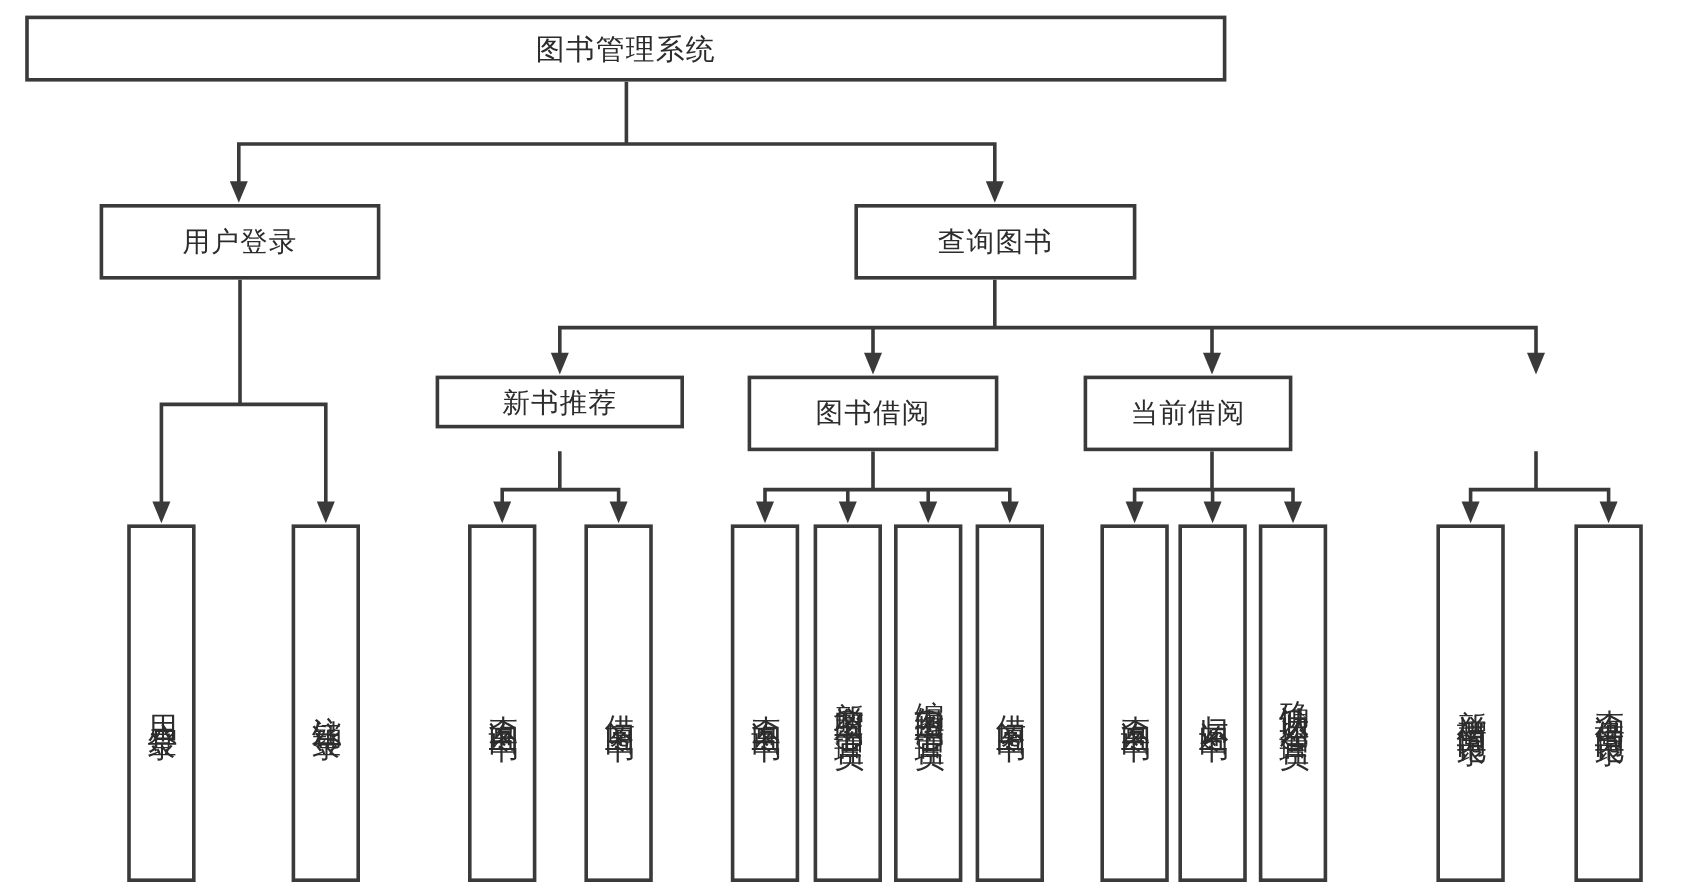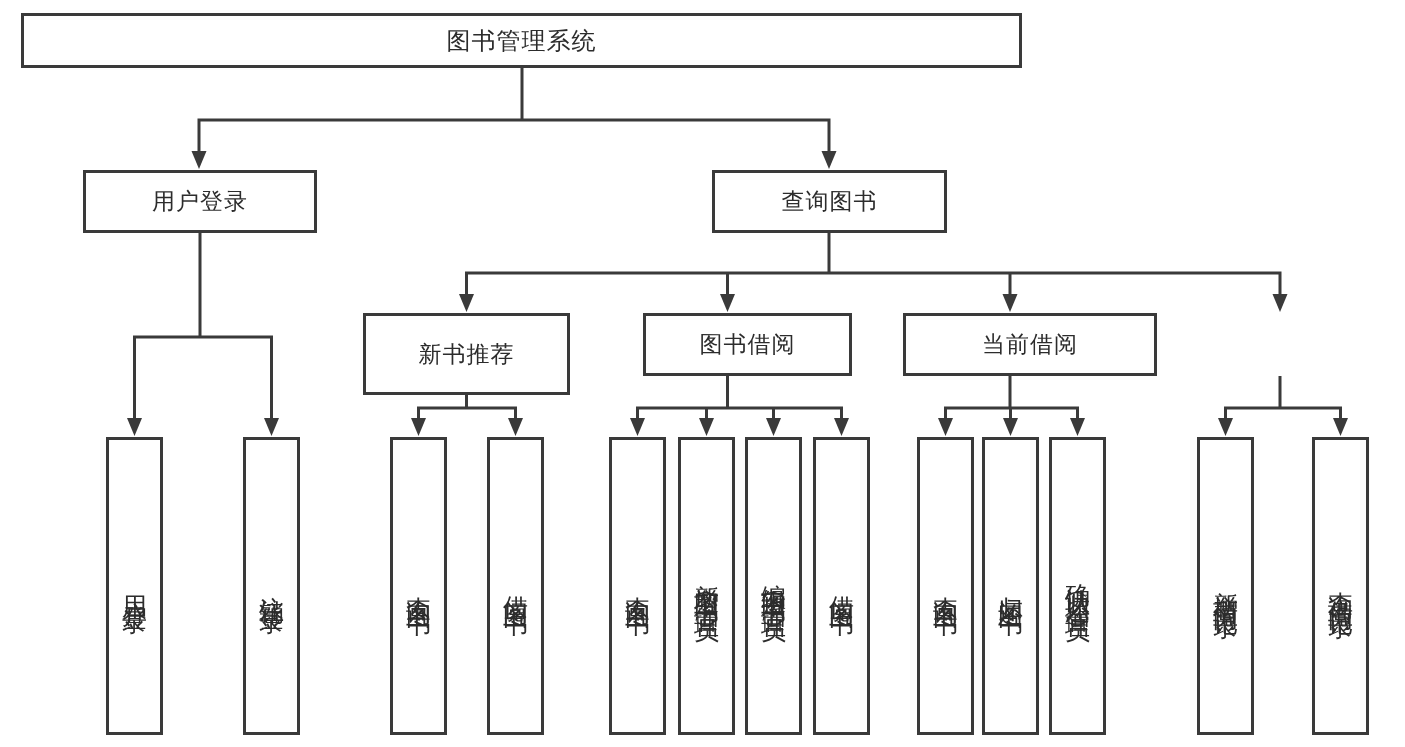--- a/index.html
+++ b/index.html
@@ -119,23 +119,23 @@
 
     <polygon points="1225.5,436 1218,418 1233,418"></polygon>
     <polygon points="1340.5,436 1333,418 1348,418"></polygon>
   </svg>
 
   <div class="hbox root" style="left:21px; top:13px; width:1001px; height:55px;">图书管理系统</div>
 
   <div class="hbox" style="left:83px; top:170px; width:234px; height:63px;">用户登录</div>
   <div class="hbox" style="left:712px; top:170px; width:235px; height:63px;">查询图书</div>
 
-  <div class="hbox" style="left:363px; top:313px; width:207px; height:82px;">新书推荐</div>
-  <div class="hbox" style="left:623px; top:313px; width:209px; height:63px;margin-left:20px;">图书借阅</div>
-  <div class="hbox" style="left:903px; top:313px; width:254px; height:63px;">当前借阅</div>
+  <div class="hbox" style="left:363px; top:313px; width:207px; height:44px;">新书推荐</div>
+  <div class="hbox" style="left:623px; top:313px; width:209px; height:63px;">图书借阅</div>
+  <div class="hbox" style="left:903px; top:313px; width:174px; height:63px;">当前借阅</div>
 
   <div class="leaf" style="left:106px;">用户登录</div>
   <div class="leaf" style="left:243px;">注销登录</div>
 
   <div class="leaf" style="left:390px;">查询图书</div>
   <div class="leaf" style="left:487px;">借阅图书</div>
 
   <div class="leaf" style="left:609px;">查询图书</div>
   <div class="leaf" style="left:678px;">新增图书（管理员）</div>
   <div class="leaf" style="left:745px;">编辑图书（管理员）</div>

